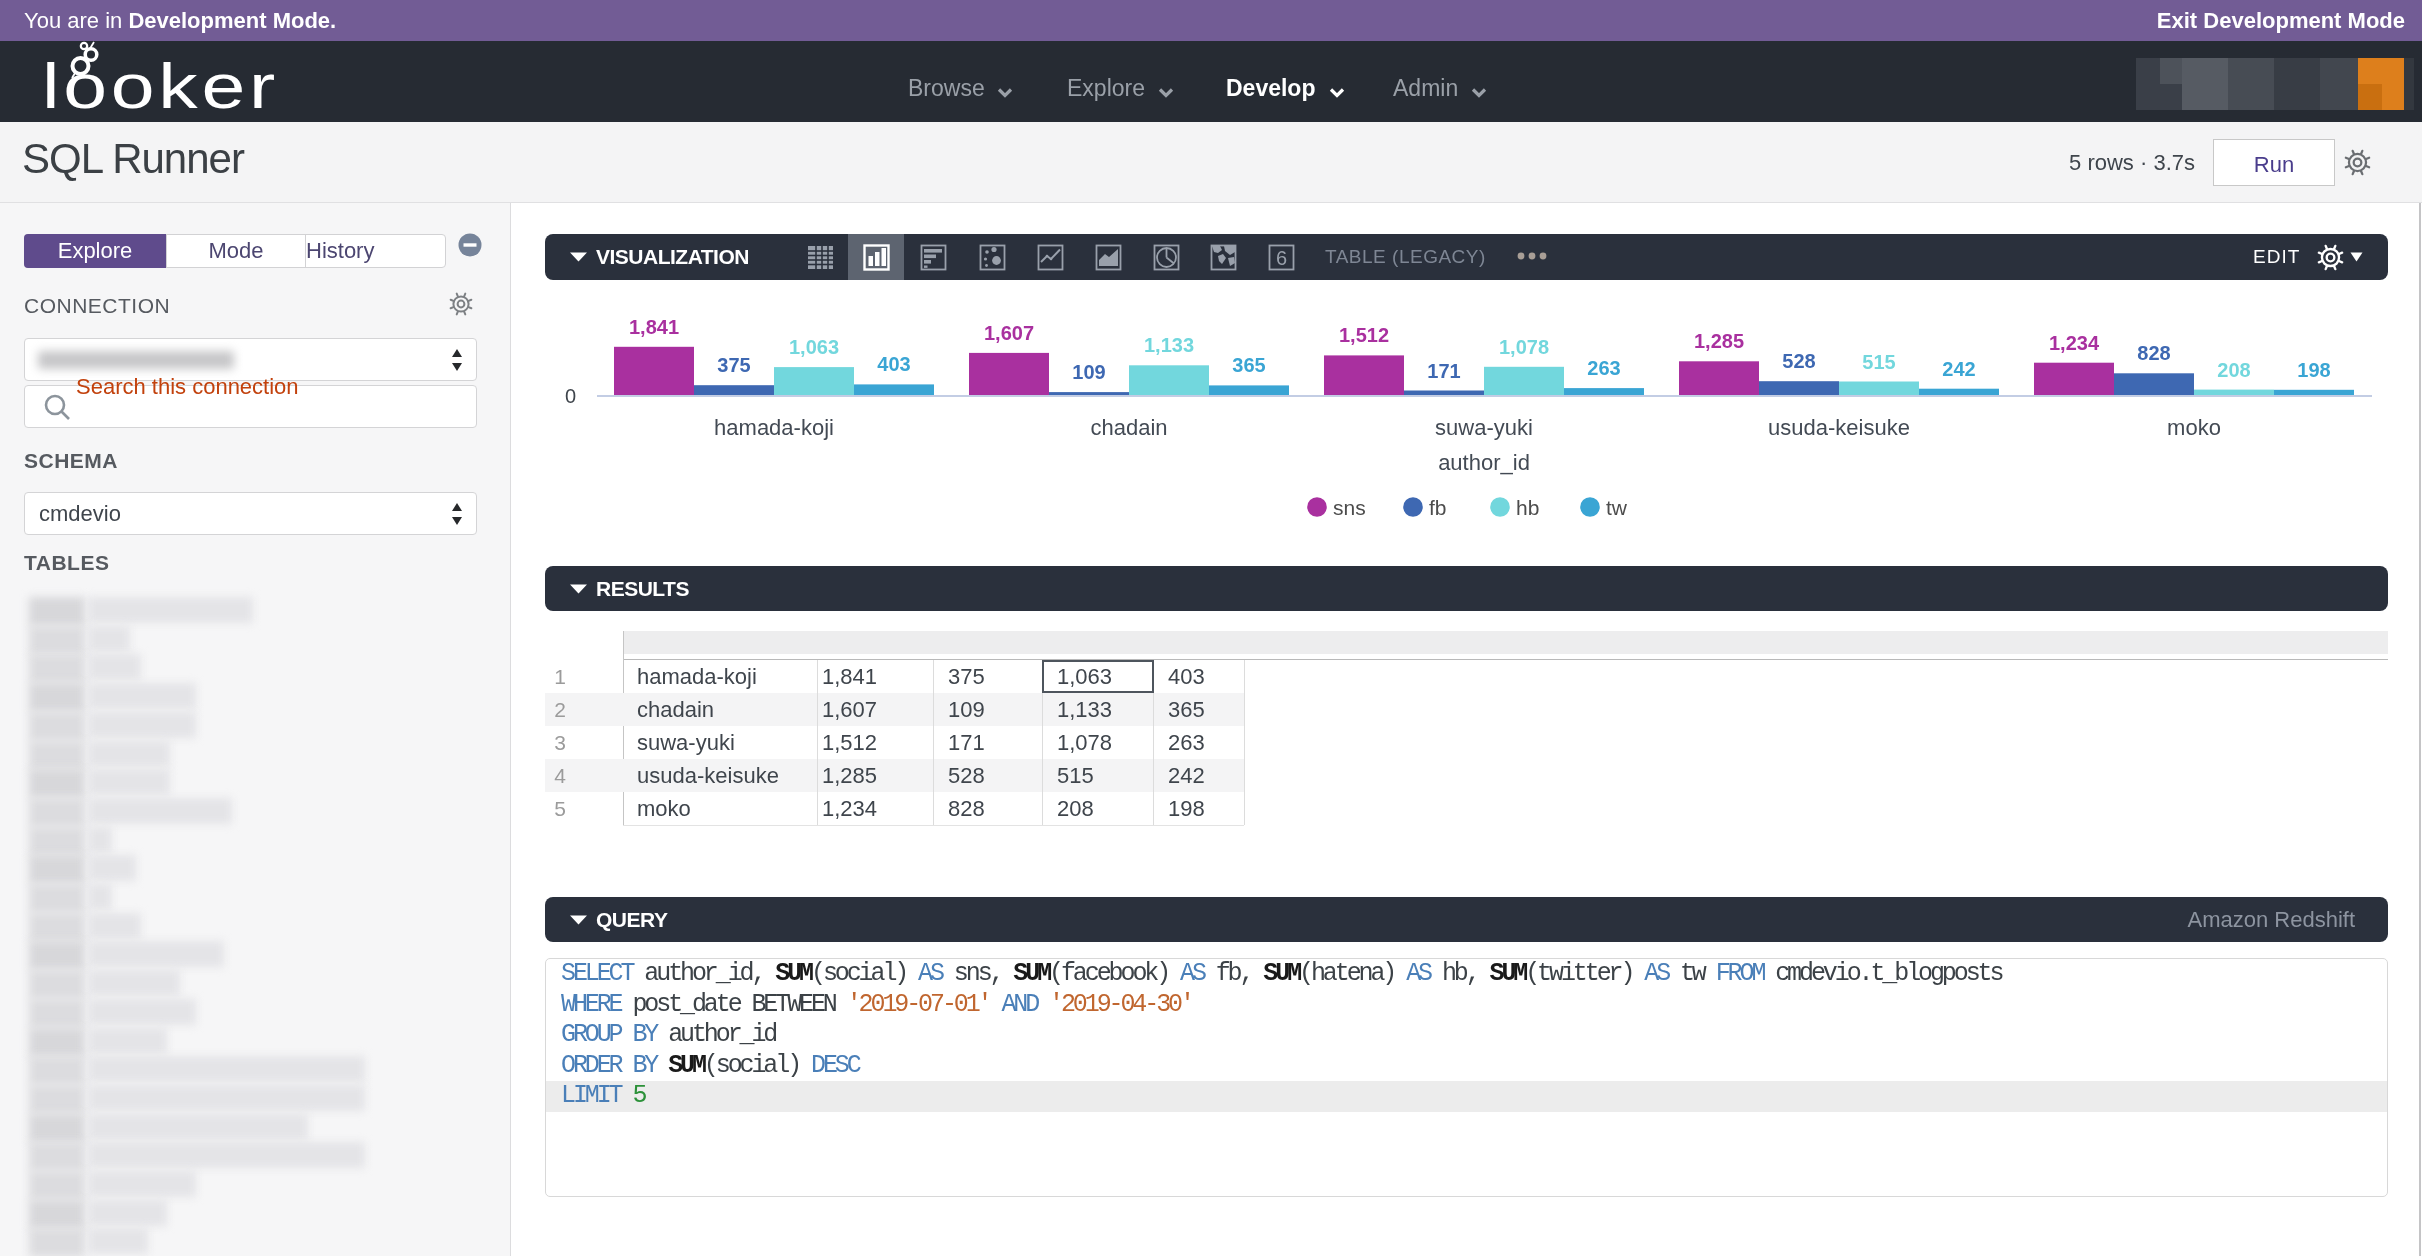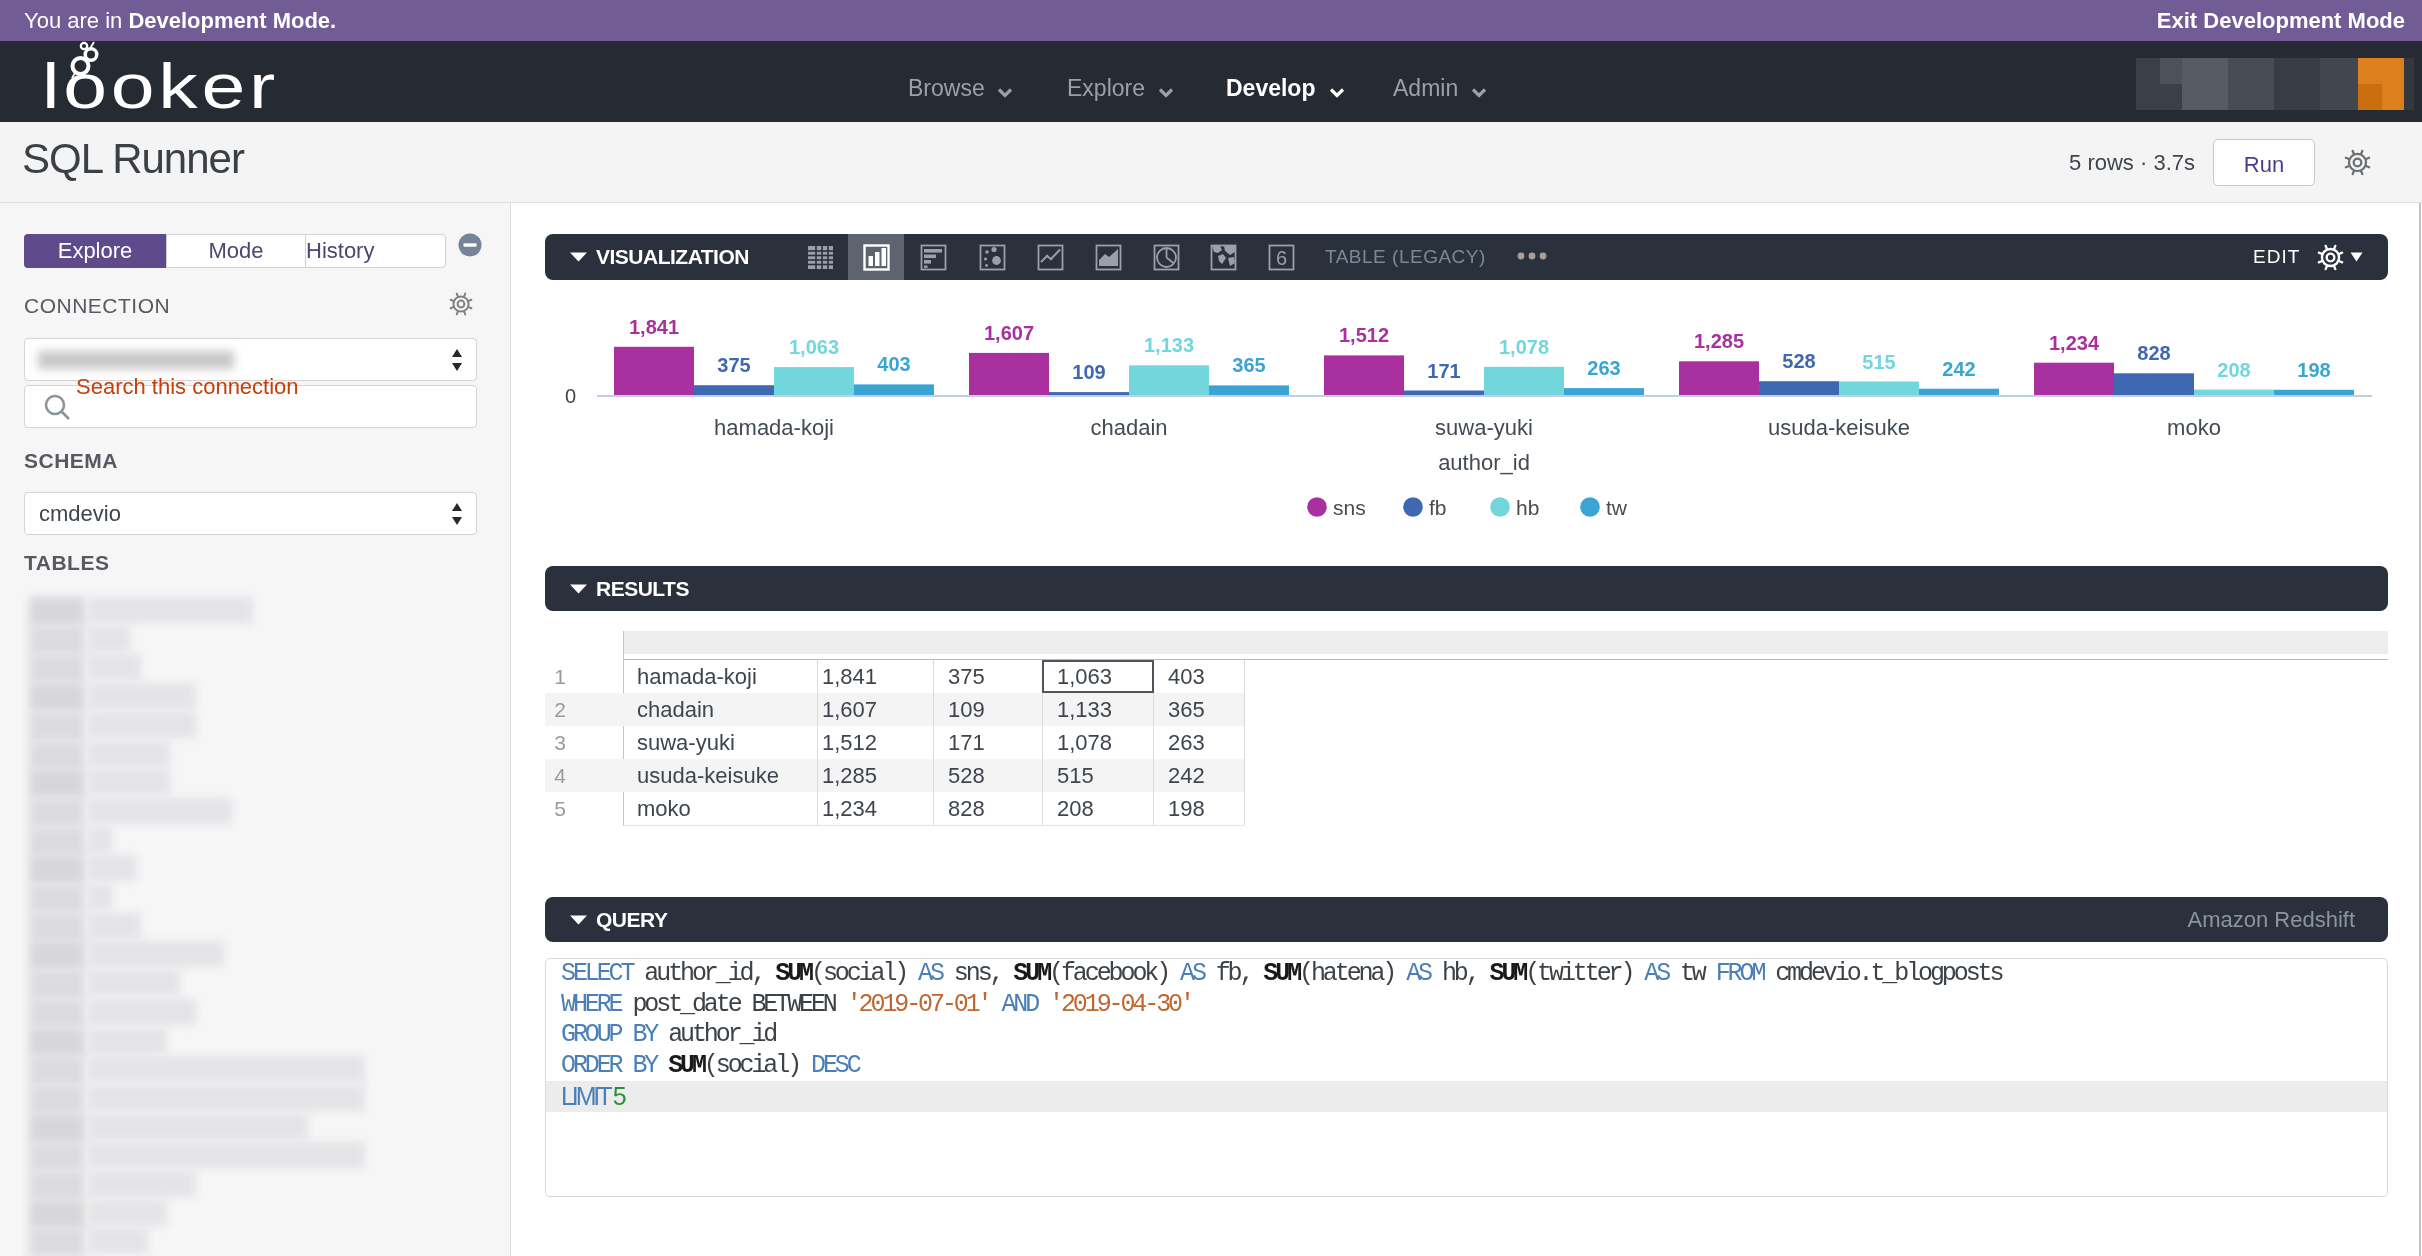--- a/index.html
+++ b/index.html
@@ -41,21 +41,21 @@
 <div class="abs" style="left:2228px;top:58px;width:46px;height:52px;background:#474c54"></div>
 <div class="abs" style="left:2274px;top:58px;width:46px;height:52px;background:#383d45"></div>
 <div class="abs" style="left:2320px;top:58px;width:38px;height:52px;background:#42474f"></div>
 <div class="abs" style="left:2358px;top:58px;width:46px;height:52px;background:#dd7f1c"></div>
 <div class="abs" style="left:2404px;top:58px;width:10px;height:52px;background:#33383f"></div>
 <div class="abs" style="left:2358px;top:84px;width:24px;height:26px;background:#c96f10"></div>
 <div class="abs" style="left:2160px;top:58px;width:22px;height:26px;background:#4d525a"></div>
 <div class="abs" style="left:0;top:122px;width:2422px;height:81px;background:#f4f4f5;border-bottom:1px solid #e0e0e2"></div>
 <div class="abs" style="left:22px;top:134px;font-size:42px;letter-spacing:-1px;font-weight:300;color:#3b4045;line-height:50px">SQL Runner</div>
 <div class="abs" style="right:227px;top:122px;height:81px;line-height:81px;font-size:22px;color:#3f454c">5 rows · 3.7s</div>
-<div class="abs" style="left:2213px;top:139px;width:102px;height:47px;background:#fff;border:1px solid #c8c8c8;border-radius:5px;text-align:center;line-height:49px;font-size:22px;color:#4a3d8c">Run</div>
+<div class="abs" style="left:2213px;top:139px;width:122px;height:47px;background:#fff;border:1px solid #c8c8c8;border-radius:0;text-align:center;line-height:49px;font-size:22px;color:#4a3d8c">Run</div>
 <svg class="abs" style="left:2344px;top:149px" width="27" height="27" viewBox="0 0 24 24">
     <g stroke="#6b6e72" stroke-width="2.0" fill="none" stroke-linecap="round">
       <circle cx="12" cy="12" r="7.6"></circle>
       <circle cx="12" cy="12" r="3.4"></circle>
       <line x1="19.58" y1="15.14" x2="22.35" y2="16.29"></line>
       <line x1="15.14" y1="19.58" x2="16.29" y2="22.35"></line>
       <line x1="8.86" y1="19.58" x2="7.71" y2="22.35"></line>
       <line x1="4.42" y1="15.14" x2="1.65" y2="16.29"></line>
       <line x1="4.42" y1="8.86" x2="1.65" y2="7.71"></line>
       <line x1="8.86" y1="4.42" x2="7.71" y2="1.65"></line>
@@ -354,13 +354,13 @@
 <div class="abs" style="left:545px;top:958px;width:1843px;height:239px;background:#fff;border:1px solid #d8d8d8;border-radius:5px"></div>
 <div class="abs" style="left:546px;top:959.0px;width:1841px;height:30.6px;"></div>
 <div class="abs" style="left:561px;top:959.0px;height:30.6px;line-height:30.6px;font-family:'Liberation Mono',monospace;font-size:25px;letter-spacing:-3.1px;color:#3c4247;white-space:pre"><span style="color:#4a7fb8">SELECT</span> author_id, <b style="color:#1a1a1a">SUM</b>(social) <span style="color:#4a7fb8">AS</span> sns, <b style="color:#1a1a1a">SUM</b>(facebook) <span style="color:#4a7fb8">AS</span> fb, <b style="color:#1a1a1a">SUM</b>(hatena) <span style="color:#4a7fb8">AS</span> hb, <b style="color:#1a1a1a">SUM</b>(twitter) <span style="color:#4a7fb8">AS</span> tw <span style="color:#4a7fb8">FROM</span> cmdevio.t_blogposts</div>
 <div class="abs" style="left:546px;top:989.6px;width:1841px;height:30.6px;"></div>
 <div class="abs" style="left:561px;top:989.6px;height:30.6px;line-height:30.6px;font-family:'Liberation Mono',monospace;font-size:25px;letter-spacing:-3.1px;color:#3c4247;white-space:pre"><span style="color:#4a7fb8">WHERE</span> post_date BETWEEN <span style="color:#c0662f">'2019-07-01'</span> <span style="color:#4a7fb8">AND</span> <span style="color:#c0662f">'2019-04-30'</span></div>
 <div class="abs" style="left:546px;top:1020.2px;width:1841px;height:30.6px;"></div>
 <div class="abs" style="left:561px;top:1020.2px;height:30.6px;line-height:30.6px;font-family:'Liberation Mono',monospace;font-size:25px;letter-spacing:-3.1px;color:#3c4247;white-space:pre"><span style="color:#4a7fb8">GROUP</span> <span style="color:#4a7fb8">BY</span> author_id</div>
 <div class="abs" style="left:546px;top:1050.8px;width:1841px;height:30.6px;"></div>
 <div class="abs" style="left:561px;top:1050.8px;height:30.6px;line-height:30.6px;font-family:Liberation Mono, monospace;font-size:25px;letter-spacing:-3.1px;color:#3c4247;white-space:pre"><span style="color:#4a7fb8">ORDER</span> <span style="color:#4a7fb8">BY</span> <b style="color:#1a1a1a">SUM</b>(social) <span style="color:#4a7fb8">DESC</span></div>
 <div class="abs" style="left:546px;top:1081.4px;width:1841px;height:30.6px;background:#ececec;"></div>
-<div class="abs" style="left:561px;top:1081.4px;height:30.6px;line-height:30.6px;font-family:Liberation Sans, sans-serif;font-size:25px;letter-spacing:-3.1px;color:#3c4247;white-space:pre"><span style="color:#4a7fb8">LIMIT</span> <span style="color:#2c9139">5</span></div>
+<div class="abs" style="left:561px;top:1081.4px;height:30.6px;line-height:30.6px;font-family:Liberation Mono, monospace;font-size:25px;letter-spacing:-3.1px;color:#3c4247;white-space:pre"><span style="color:#4a7fb8">LIMIT</span> <span style="color:#2c9139">5</span></div>
 <div class="abs" style="left:2419px;top:203px;width:2px;height:1053px;background:#c4c4c6"></div>
 </body></html>

